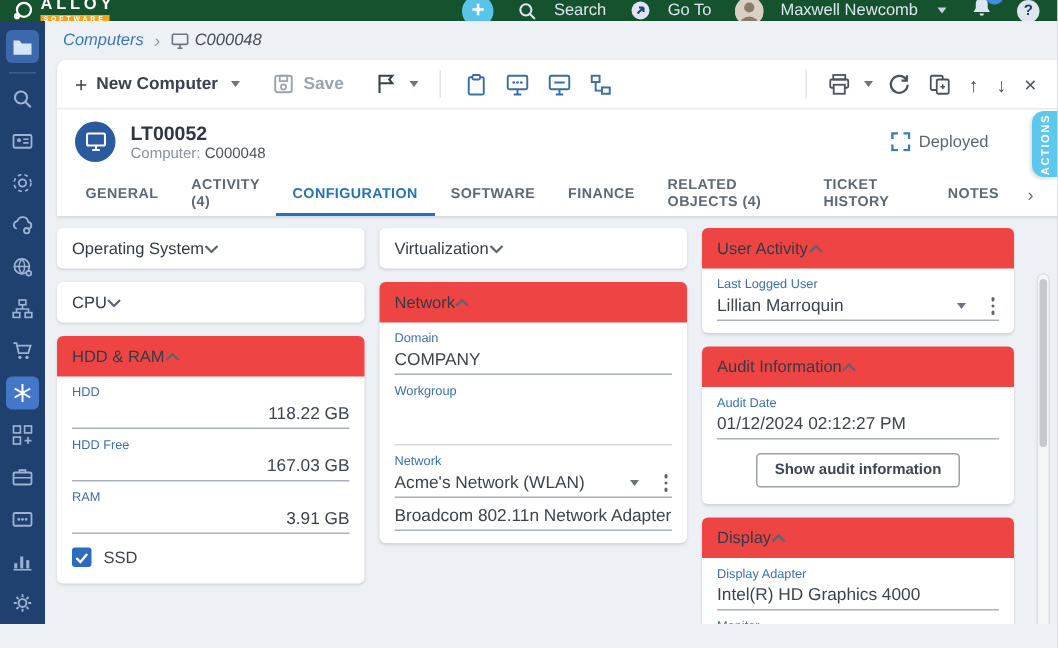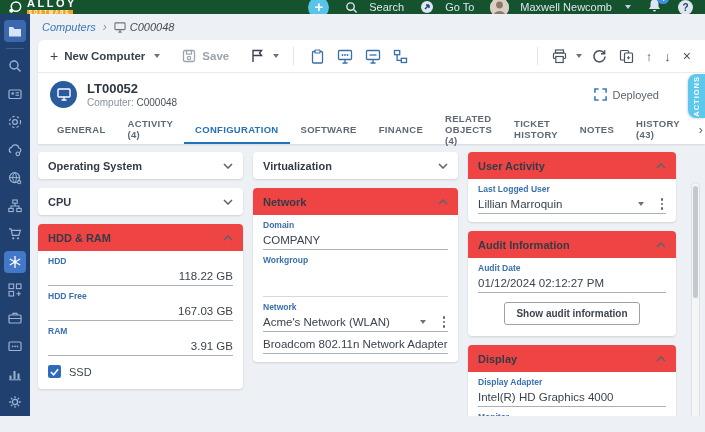--- a/index.html
+++ b/index.html
@@ -85,26 +85,26 @@
   .tab.active { color:#2273b8; border-bottom-color:#2273b8; }
   .tab-more { margin-left:auto; display:flex; align-items:center; padding:0 8px; color:#5d6876;
               font-size:12px; cursor:pointer; }
 
   
   .content { display:flex; gap:10px; padding:8px 26px 0 8px; height:272px; overflow:hidden; }
   .col { display:flex; flex-direction:column; }
   .col1 { width:205px; } .col2 { width:205px; } .col3 { width:208px; }
   .panel { background:#fff; border-radius:4px; box-shadow:0 1px 2px rgba(40,50,70,.15);
            margin-bottom:9px; flex-shrink:0; }
-  .phead { height:27px; display:flex; align-items:center; justify-content:space-between;
-           padding:0 10px; font-size:11px; font-weight:bold; color:#333b46; cursor:pointer; }
+  .phead { height:27px; display:flex; align-items:center; 
+           padding:0 10px; font-size:11px; font-weight:normal; color:#333b46; cursor:pointer; }
   .panel.open .phead { background:#ef4444; border-radius:4px 4px 0 0; }
   .pbody { padding-bottom:8px; }
   .field { margin:5px 10px 0; border-bottom:1px solid #aab1bb; padding-bottom:2px; }
-  .flabel { font-size:8.5px; font-weight:bold; color:#3a70ad; }
+  .flabel { font-size:8.5px; font-weight:normal; color:#3a70ad; }
   .fvalue { font-size:11.5px; color:#3c434e; margin-top:3px; min-height:14px;
             display:flex; align-items:center; }
   .fvalue.num { justify-content:flex-end; }
   .fvalue .vtext { flex:1; }
   .dots { display:flex; flex-direction:column; gap:2px; margin-left:14px; cursor:pointer; padding:1px 3px; }
   .dots i { width:2.5px; height:2.5px; border-radius:50%; background:#5a6470; }
   .cb-row { display:flex; align-items:center; gap:8px; padding:9px 10px 3px; }
   .cb { width:13px; height:13px; background:#2d6bbf; border-radius:2px; display:flex;
         align-items:center; justify-content:center; cursor:pointer; }
   .cb-label { font-size:11px; color:#3c434e; }
@@ -392,21 +392,20 @@
 
         <div class="tabs">
           <div class="tab">GENERAL</div>
           <div class="tab">ACTIVITY (4)</div>
           <div class="tab active">CONFIGURATION</div>
           <div class="tab">SOFTWARE</div>
           <div class="tab">FINANCE</div>
           <div class="tab">RELATED OBJECTS (4)</div>
           <div class="tab">TICKET HISTORY</div>
           <div class="tab">NOTES</div>
-          <div class="tab">HISTORY (43)</div>
           <div class="tab-more">›</div>
         </div>
       </div>
 
       <div class="actions-tab">
         <span>ACTIONS</span>
       </div>
 
       <div class="content">
 

